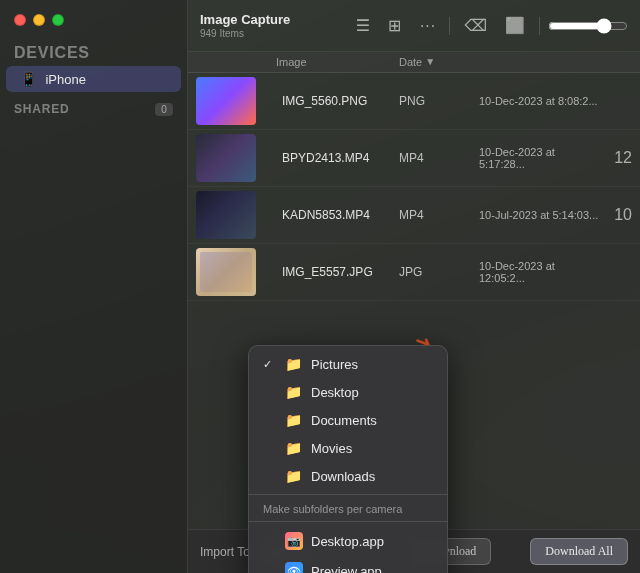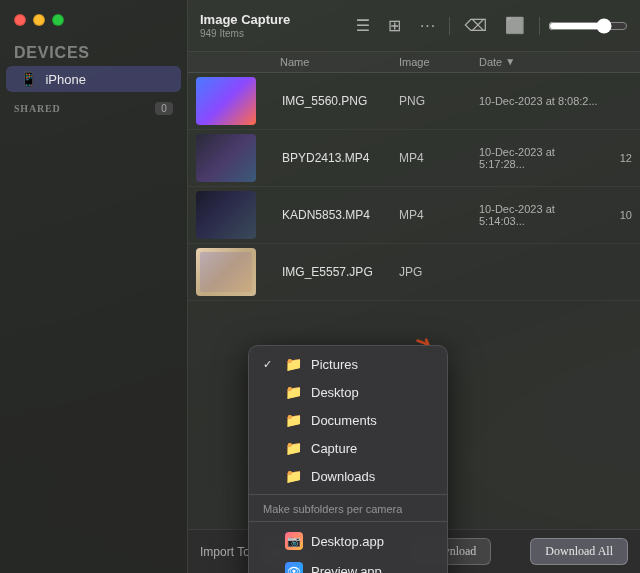--- a/index.html
+++ b/index.html
@@ -100,26 +100,25 @@
     }
 
     .sidebar-shared-row {
       display: flex;
       align-items: center;
       justify-content: space-between;
       padding: 6px 14px;
       margin-top: 4px;
     }
     .shared-label {
-      font-size: 10px;
+      font-size: 12px;
       font-weight: 700;
       color: rgba(255,255,255,0.4);
       letter-spacing: 0.8px;
       text-transform: uppercase;
-      font-family: Liberation Serif, serif;
     }
     .shared-badge {
       background: rgba(80,80,80,0.7);
       color: rgba(255,255,255,0.5);
       font-size: 10px;
       border-radius: 4px;
       padding: 1px 5px;
       min-width: 18px;
       text-align: center;
     }
@@ -247,21 +246,21 @@
     }
     .file-kind {
       font-size: 12px;
       color: #c0c0c0;
     }
     .file-date {
       font-size: 11px;
       color: #b0b0b0;
     }
     .file-size {
-      font-size: 11px;
+      font-size: 16px;
       color: #b0b0b0;
       text-align: right;
     }
 
     
     .bottom-bar {
       display: flex;
       align-items: center;
       padding: 8px 12px;
       border-top: 1px solid rgba(255,255,255,0.08);
@@ -433,21 +432,20 @@
         <button class="toolbar-btn">⌫</button>
         <button class="toolbar-btn">⬜</button>
         <div class="toolbar-separator"></div>
         <input type="range" class="toolbar-slider" min="0" max="100" value="75" style="">
       </div>
     </div>
 
     <div class="file-list">
       <div class="file-list-header">
         <div></div>
-        <div class="col-name">Name</div>
         <div class="col-kind">Image</div>
         <div class="col-date">
           <span>Date</span>
           <span class="col-date-arrow">▼</span>
         </div>
         <div></div>
       </div>
 
       <div class="file-row">
         <div class="file-thumb thumb-1"></div>
@@ -462,28 +460,29 @@
         <div class="file-name">BPYD2413.MP4</div>
         <div class="file-kind">MP4</div>
         <div class="file-date">10-Dec-2023 at 5:17:28...</div>
         <div class="file-size">12</div>
       </div>
 
       <div class="file-row">
         <div class="file-thumb thumb-3"></div>
         <div class="file-name">KADN5853.MP4</div>
         <div class="file-kind">MP4</div>
-        <div class="file-date">10-Dec-2023 at 5:14:03...</div>
+        <div class="file-date">10-Jul-2023 at 5:14:03...</div>
         <div class="file-size">10</div>
       </div>
 
       <div class="file-row">
         <div class="file-thumb thumb-4"></div>
         <div class="file-name">IMG_E5557.JPG</div>
         <div class="file-kind">JPG</div>
+        <div class="file-date">10-Dec-2023 at 12:05:2...</div>
         <div class="file-size"></div>
       </div>
     </div>
 
     <div class="bottom-bar">
       <span class="import-to-label">Import To:</span>
       <div class="import-to-selector">
         <span class="import-selector-icon">📁</span>
         <span class="import-selector-arrow">▼</span>
       </div>
@@ -513,21 +512,21 @@
 
   <div class="dropdown-item">
     <span class="dropdown-check"> </span>
     <span class="dropdown-folder-icon folder-blue">📁</span>
     <span>Documents</span>
   </div>
 
   <div class="dropdown-item">
     <span class="dropdown-check"> </span>
     <span class="dropdown-folder-icon folder-blue">📁</span>
-    <span>Capture</span>
+    <span>Movies</span>
   </div>
 
   <div class="dropdown-item">
     <span class="dropdown-check"> </span>
     <span class="dropdown-folder-icon folder-blue">📁</span>
     <span>Downloads</span>
   </div>
 
   <div class="dropdown-separator"></div>
   <div class="dropdown-section-label">Make subfolders per camera</div>

